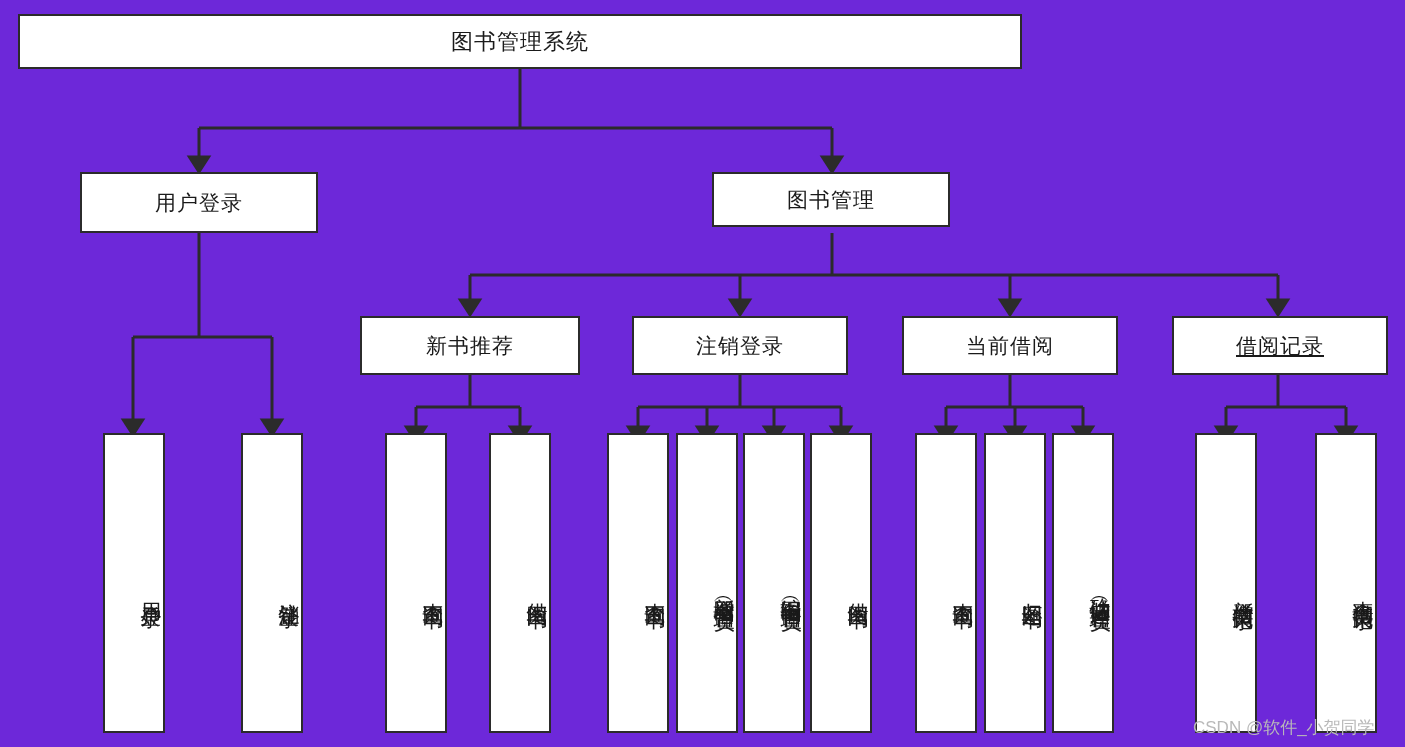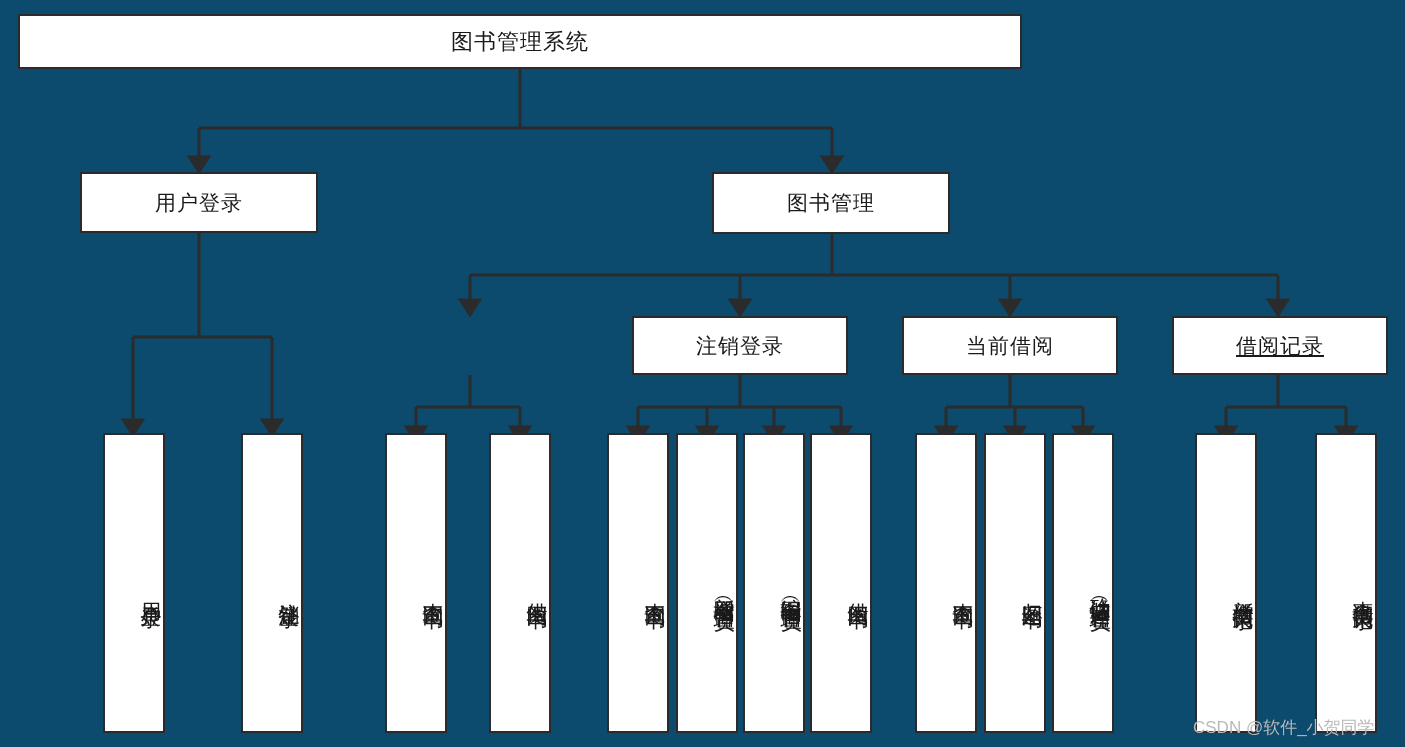--- a/index.html
+++ b/index.html
@@ -8,21 +8,21 @@
     padding: 0;
     background: #ffffff;
   }
   body {
     font-family: "Liberation Sans", "DejaVu Sans", sans-serif;
   }
   #canvas {
     position: relative;
     width: 1405px;
     height: 747px;
-    background: #0c4a6e;
+    background: #6d28d9;
     overflow: hidden;
   }
   #edges {
     position: absolute;
     left: 0;
     top: 0;
     width: 1405px;
     height: 747px;
     pointer-events: none;
   }
@@ -126,24 +126,27 @@
     </g>
   </svg>
 
   <div class="node h root" style="left:18px; top:14px; width:1004px; height:55px;">
     <span>图书管理系统</span>
   </div>
 
   <div class="node h" style="left:80px; top:172px; width:238px; height:61px;">
     <span>用户登录</span>
   </div>
-  <div class="node h" style="left:712px; top:172px; width:238px; height:62px;">
+  <div class="node h" style="left:712px; top:172px; width:238px; height:55px;">
     <span>图书管理</span>
   </div>
 
+  <div class="node h" style="left:360px; top:316px; width:220px; height:59px;">
+    <span>新书推荐</span>
+  </div>
   <div class="node h" style="left:632px; top:316px; width:216px; height:59px;">
     <span>注销登录</span>
   </div>
   <div class="node h" style="left:902px; top:316px; width:216px; height:59px;">
     <span>当前借阅</span>
   </div>
   <div class="node h" style="left:1172px; top:316px; width:216px; height:59px;text-decoration:underline;">
     <span>借阅记录</span>
   </div>
 

